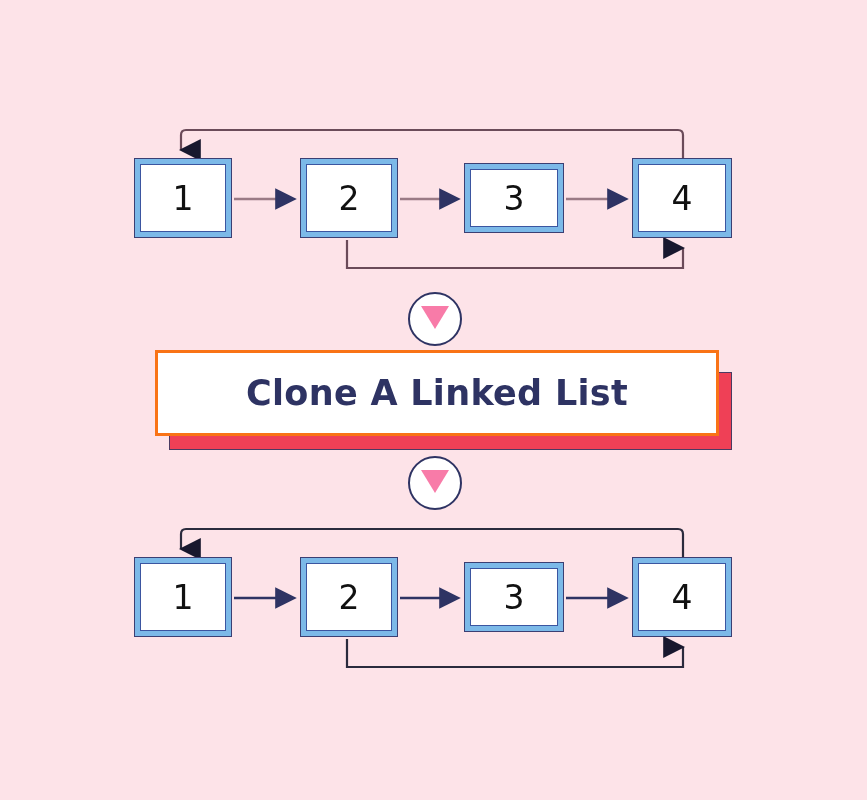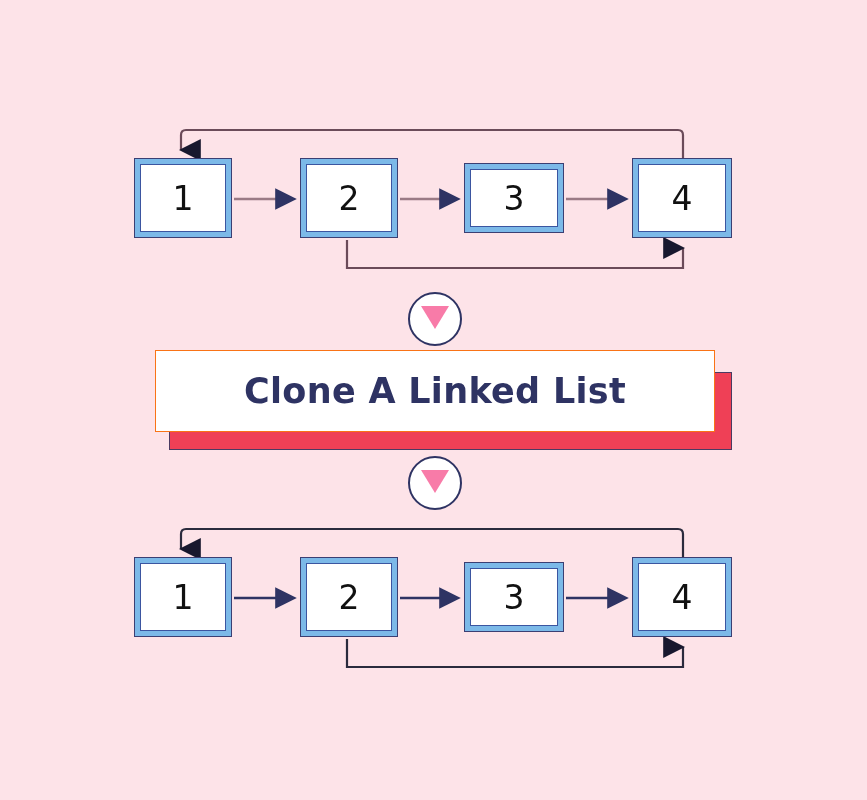--- a/index.html
+++ b/index.html
@@ -117,21 +117,21 @@
     background: #ef4056;
     border: 1px solid #4a3b62;
   }
   #banner-card {
     position: absolute;
     left: 0;
     top: 0;
     width: 558px;
     height: 80px;
     background: #ffffff;
-    border: 1px solid #f97316;
+    border: 3px solid #f97316;
     display: flex;
     align-items: center;
     justify-content: center;
   }
   #banner-title {
     font-family: "DejaVu Sans", sans-serif;
     font-weight: bold;
     font-size: 35px;
     color: #2e3363;
     letter-spacing: 0.3px;

